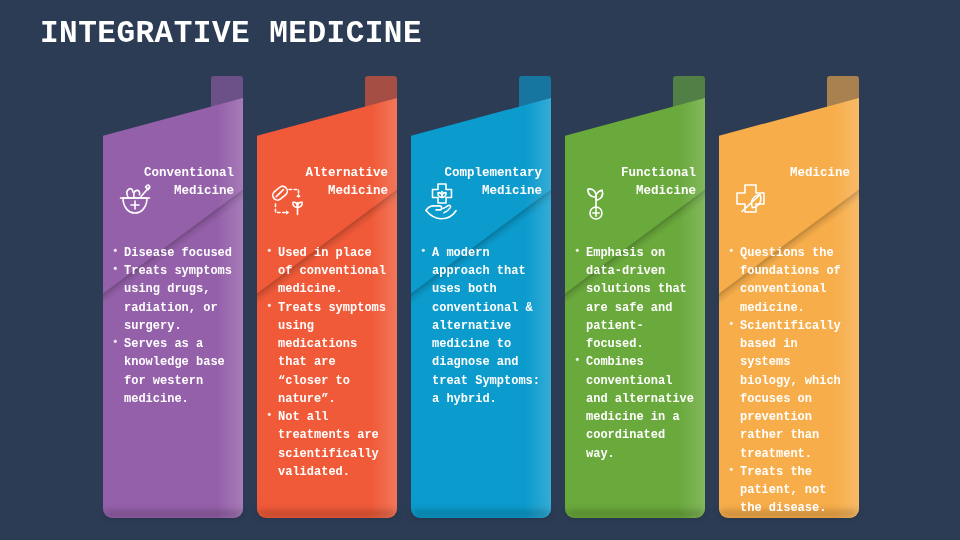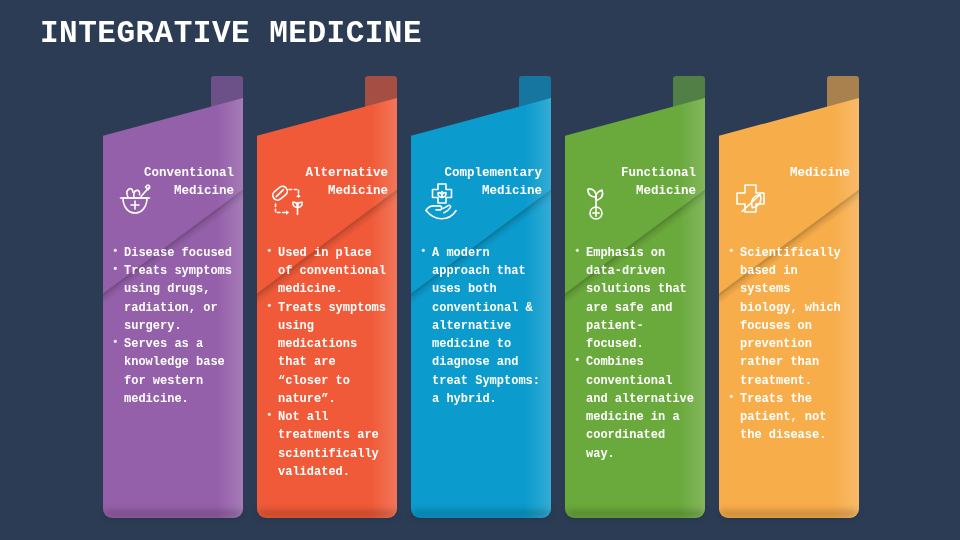--- a/index.html
+++ b/index.html
@@ -289,19 +289,20 @@
         <div>Medicine</div>
       </div>
       <div class="icon-wrap">
         <svg viewBox="0 0 44 44" width="44" height="44" fill="none" stroke="#ffffff" stroke-width="1.6" stroke-linecap="round" stroke-linejoin="round">
           <path d="M16 5h11v8h8v11h-8v8H16v-8H8V13h8V5z"></path>
           <path d="M31 14.5c2.4 6.4-.6 12-7.6 13.2C21 21.3 24 15.6 31 14.5z"></path>
           <path d="M13 31.5C17.4 26.8 24 21.8 30.5 15"></path>
         </svg>
       </div>
       <ul class="bullets">
+        <li>Questions the foundations of conventional medicine.</li>
         <li>Scientifically based in systems biology, which focuses on prevention rather than treatment.</li>
         <li>Treats the patient, not the disease.</li>
       </ul>
     </div>
 
   </div>
 </div>
 
 </body></html>

